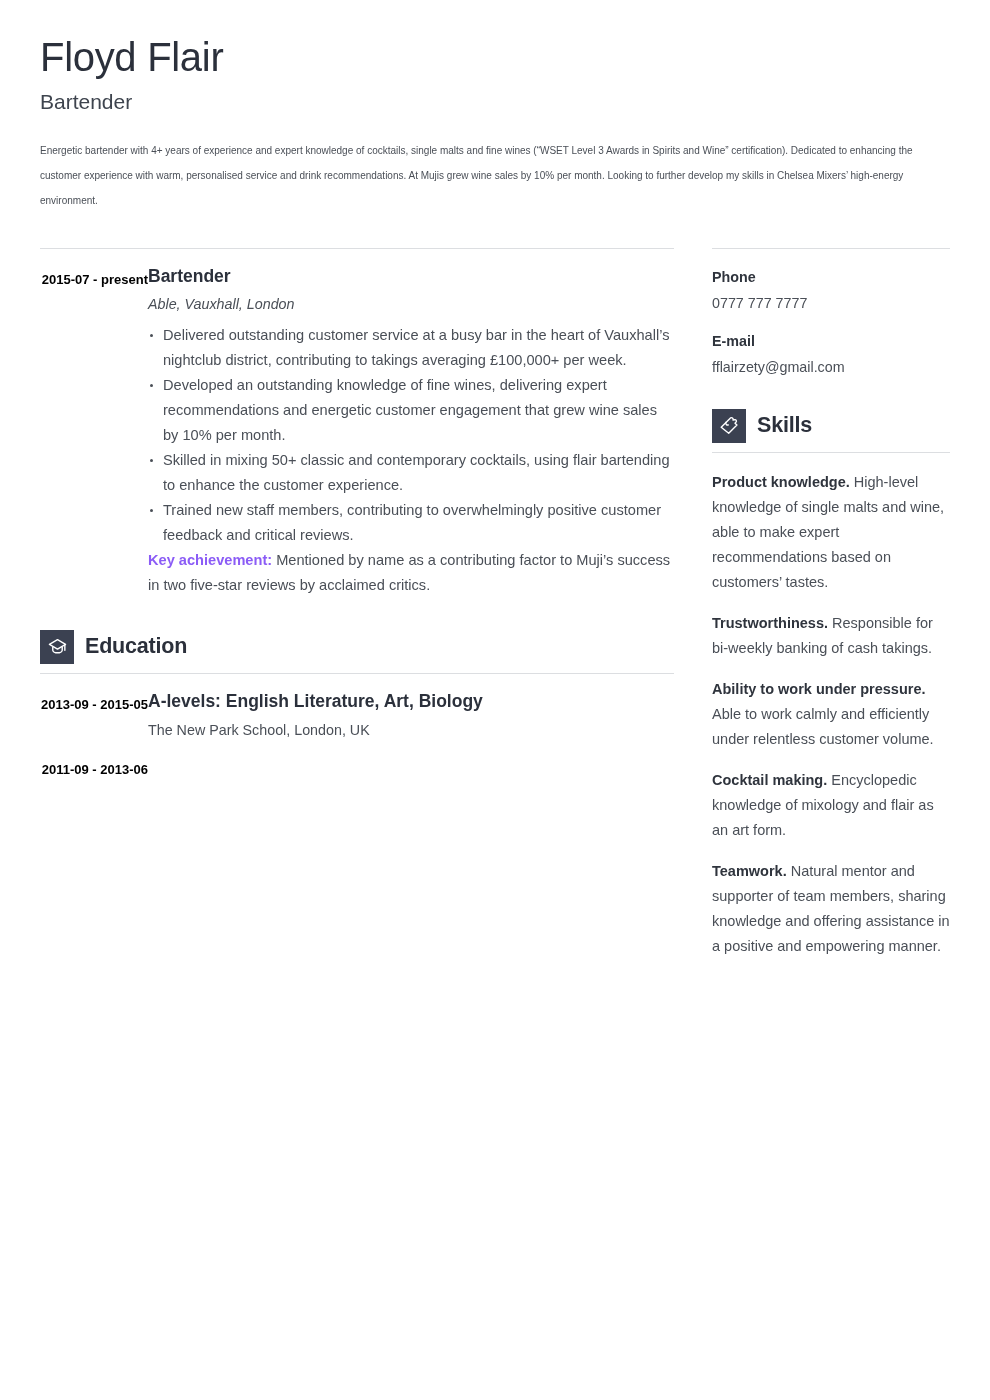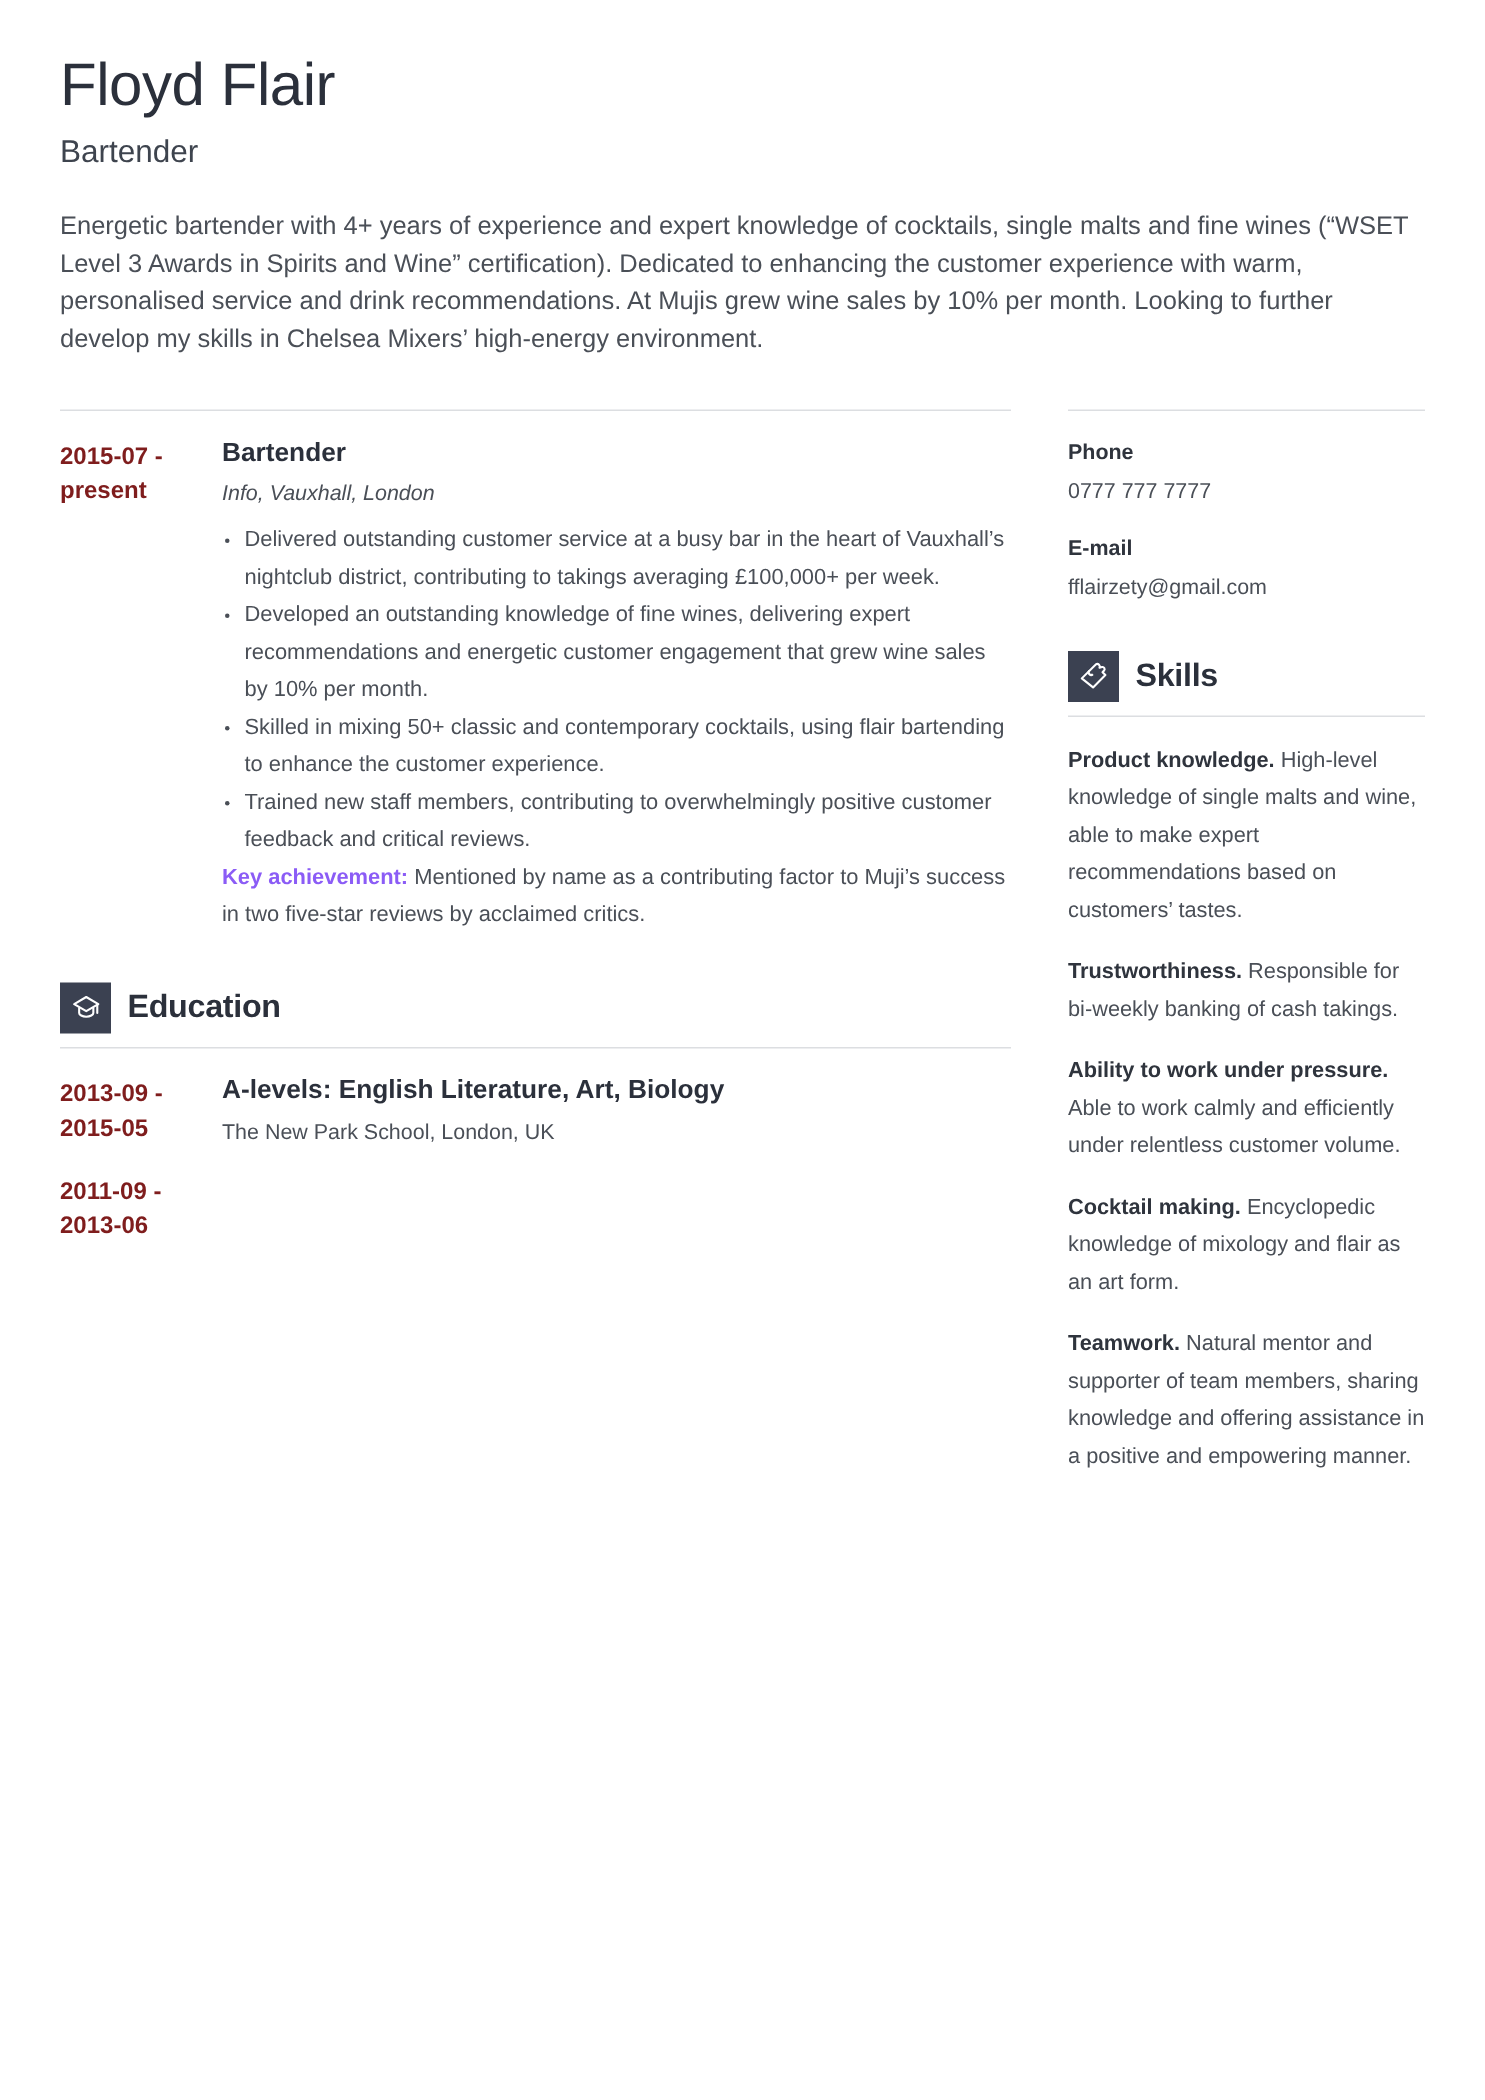--- a/index.html
+++ b/index.html
@@ -34,21 +34,21 @@
     margin: 0;
   }
   .job-title {
     font-size: 21px;
     font-weight: normal;
     color: #3e444e;
     margin: 9px 0 0 0;
     line-height: 1.2;
   }
   .summary {
-    font-size: 17px;
+    font-size: 10px;
     line-height: 25px;
     color: #4a4f57;
     margin: 24px 0 0 0;
     width: 903px;
     text-align: left;
   }
 
   
   .columns {
     display: flex;
@@ -90,25 +90,26 @@
 
   
   .entry {
     display: flex;
     align-items: flex-start;
     margin-top: 17px;
   }
   .entry-dates {
     width: 108px;
     flex: none;
-    font-size: 16px;
-    font-weight: bold;
-    color: #7f1d1d;
+    font-size: 13px;
+    font-weight: bold;
+    color: #000000;
     line-height: 23px;
     padding-top: 2px;
+    text-align: right;
   }
   .entry-body { flex: 1; }
   .entry-role {
     font-size: 17.5px;
     font-weight: bold;
     color: #2b303b;
     line-height: 1.2;
     margin: 0;
   }
   .entry-org {
@@ -194,21 +195,21 @@
 
     <div class="col-left">
 
       <div class="section">
         <div class="sec-rule"></div>
 
         <div class="entry">
           <div class="entry-dates">2015-07 - present</div>
           <div class="entry-body">
             <p class="entry-role">Bartender</p>
-            <p class="entry-org">Info, Vauxhall, London</p>
+            <p class="entry-org">Able, Vauxhall, London</p>
             <ul class="bullets">
               <li>Delivered outstanding customer service at a busy bar in the heart of Vauxhall’s nightclub district, contributing to takings averaging £100,000+ per week.</li>
               <li>Developed an outstanding knowledge of fine wines, delivering expert recommendations and energetic customer engagement that grew wine sales by 10% per month.</li>
               <li>Skilled in mixing 50+ classic and contemporary cocktails, using flair bartending to enhance the customer experience.</li>
               <li>Trained new staff members, contributing to overwhelmingly positive customer feedback and critical reviews.</li>
             </ul>
             <p class="key-achievement"><b>Key achievement:</b><span> Mentioned by name as a contributing factor to Muji’s success in two five-star reviews by acclaimed critics.</span></p>
           </div>
         </div>
       </div>

